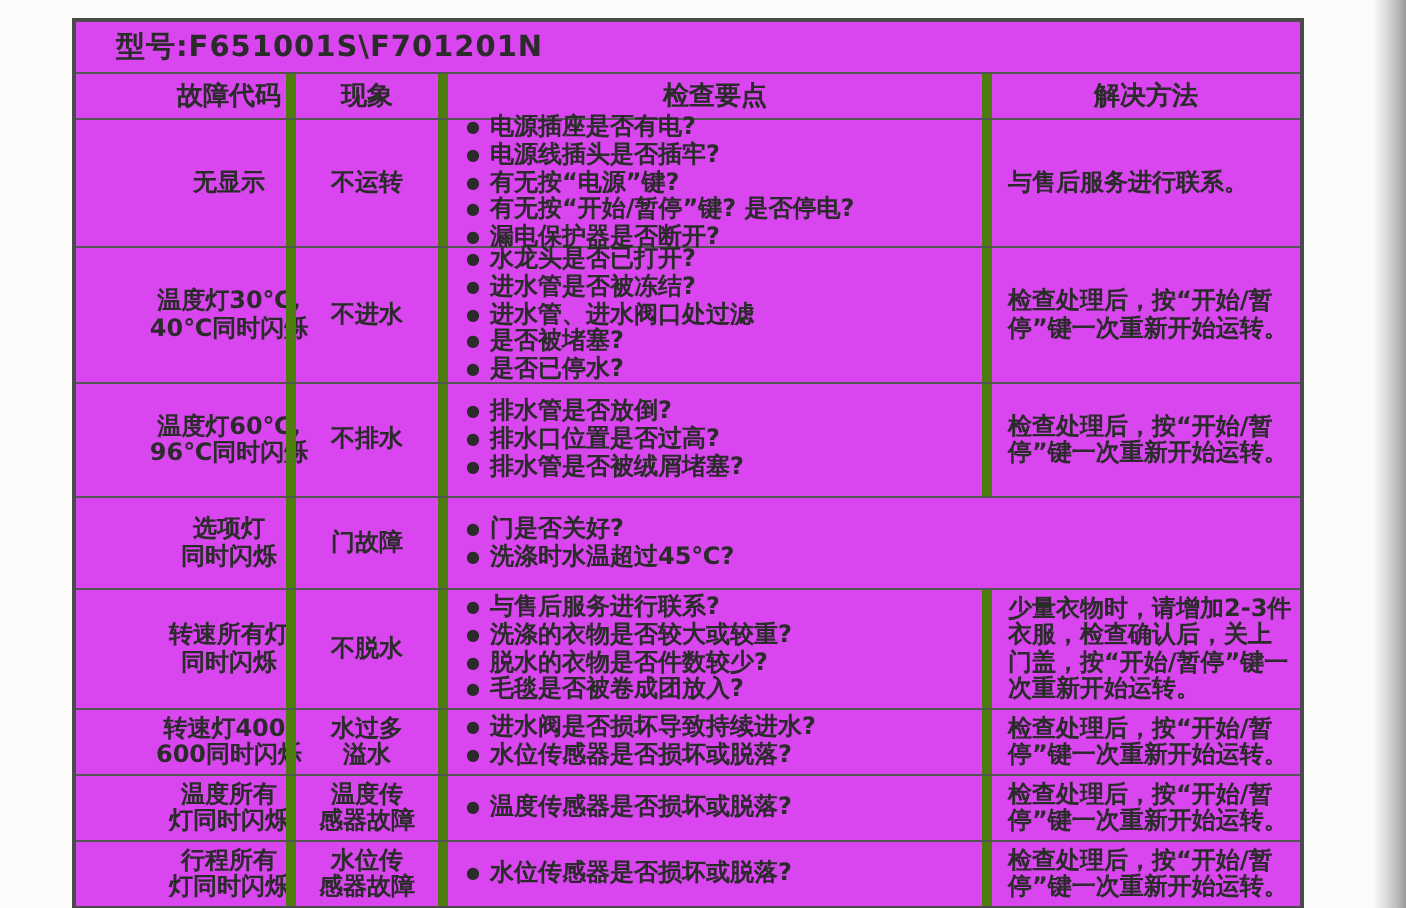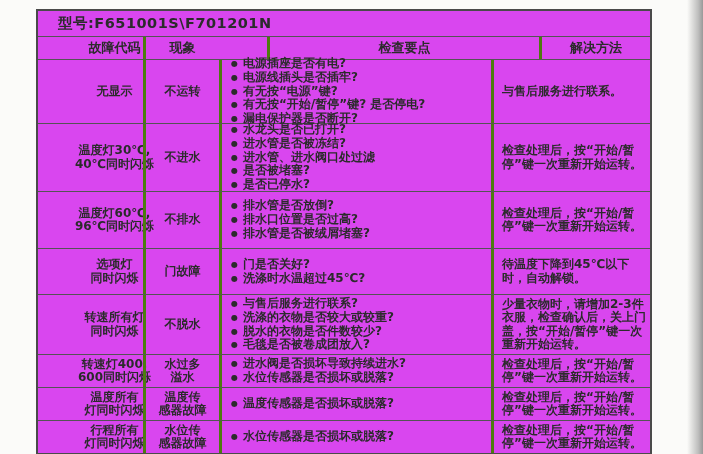--- a/index.html
+++ b/index.html
@@ -21,21 +21,21 @@
     box-sizing:border-box;
     font-weight:700;
   }
   .t-row{display:flex;box-sizing:border-box;border-top:1px solid #545454;}
   .t-row:first-child{border-top:none;}
   .title-row{
     height:25px;display:flex;align-items:center;
     padding-left:20px;font-size:14.5px;letter-spacing:.5px;
     box-sizing:border-box;
   }
-  .cell{box-sizing:border-box;border-left:3px solid #4d7c0f;display:flex;}
+  .cell{box-sizing:border-box;border-left:5px solid #4d7c0f;display:flex;}
   .cell:first-child{border-left:none;}
   .col-code{width:105px;flex-direction:column;align-items:center;justify-content:center;text-align:center;padding-left:48px;}
   .col-phen{width:76px;flex-direction:column;justify-content:center;text-align:center;}
   .col-checks{width:272px;flex-direction:column;justify-content:center;padding:2px 4px 2px 9px;}
   .col-solution{flex:1;flex-direction:column;justify-content:center;padding:2px 4px 2px 8px;}
   .header-row{height:23px;font-size:13px;}
   .header-row .cell{align-items:center;justify-content:center;text-align:center;flex-direction:row;}
   .data-row{font-size:12px;}
   .line{line-height:12.9px;white-space:nowrap;}
   .col-solution .line-wrap{line-height:13.5px;white-space:normal;}
@@ -47,21 +47,21 @@
 
 <div class="fault-table">
 
   <div class="t-row title-row">
     <span>型号:F651001S\F701201N</span>
   </div>
 
   <div class="t-row header-row">
     <div class="cell col-code">故障代码</div>
     <div class="cell col-phen">现象</div>
-    <div class="cell col-checks" style="align-items:center;justify-content:center;flex-direction:row;padding:0;margin-left:48px;">检查要点</div>
+    <div class="cell col-checks" style="align-items:center;justify-content:center;flex-direction:row;padding:0;">检查要点</div>
     <div class="cell col-solution" style="align-items:center;justify-content:center;flex-direction:row;padding:0;">解决方法</div>
   </div>
 
   <div class="t-row data-row" style="height:64px;">
     <div class="cell col-code">
         <div class="line"><span>无显示</span></div>
       </div>
     <div class="cell col-phen">
         <div class="line"><span>不运转</span></div>
       </div>
@@ -120,23 +120,20 @@
         <div class="line"><span>选项灯</span></div>
         <div class="line"><span>同时闪烁</span></div>
       </div>
     <div class="cell col-phen">
         <div class="line"><span>门故障</span></div>
       </div>
     <div class="cell col-checks">
         <div class="line"><span class="bullet">●</span><span>门是否关好?</span></div>
         <div class="line"><span class="bullet">●</span><span>洗涤时水温超过45℃?</span></div>
       </div>
-    <div class="cell col-solution">
-        <div class="line-wrap">待温度下降到45℃以下时，自动解锁。</div>
-      </div>
   </div>
 
   <div class="t-row data-row" style="height:60px;">
     <div class="cell col-code">
         <div class="line"><span>转速所有灯</span></div>
         <div class="line"><span>同时闪烁</span></div>
       </div>
     <div class="cell col-phen">
         <div class="line"><span>不脱水</span></div>
       </div>

